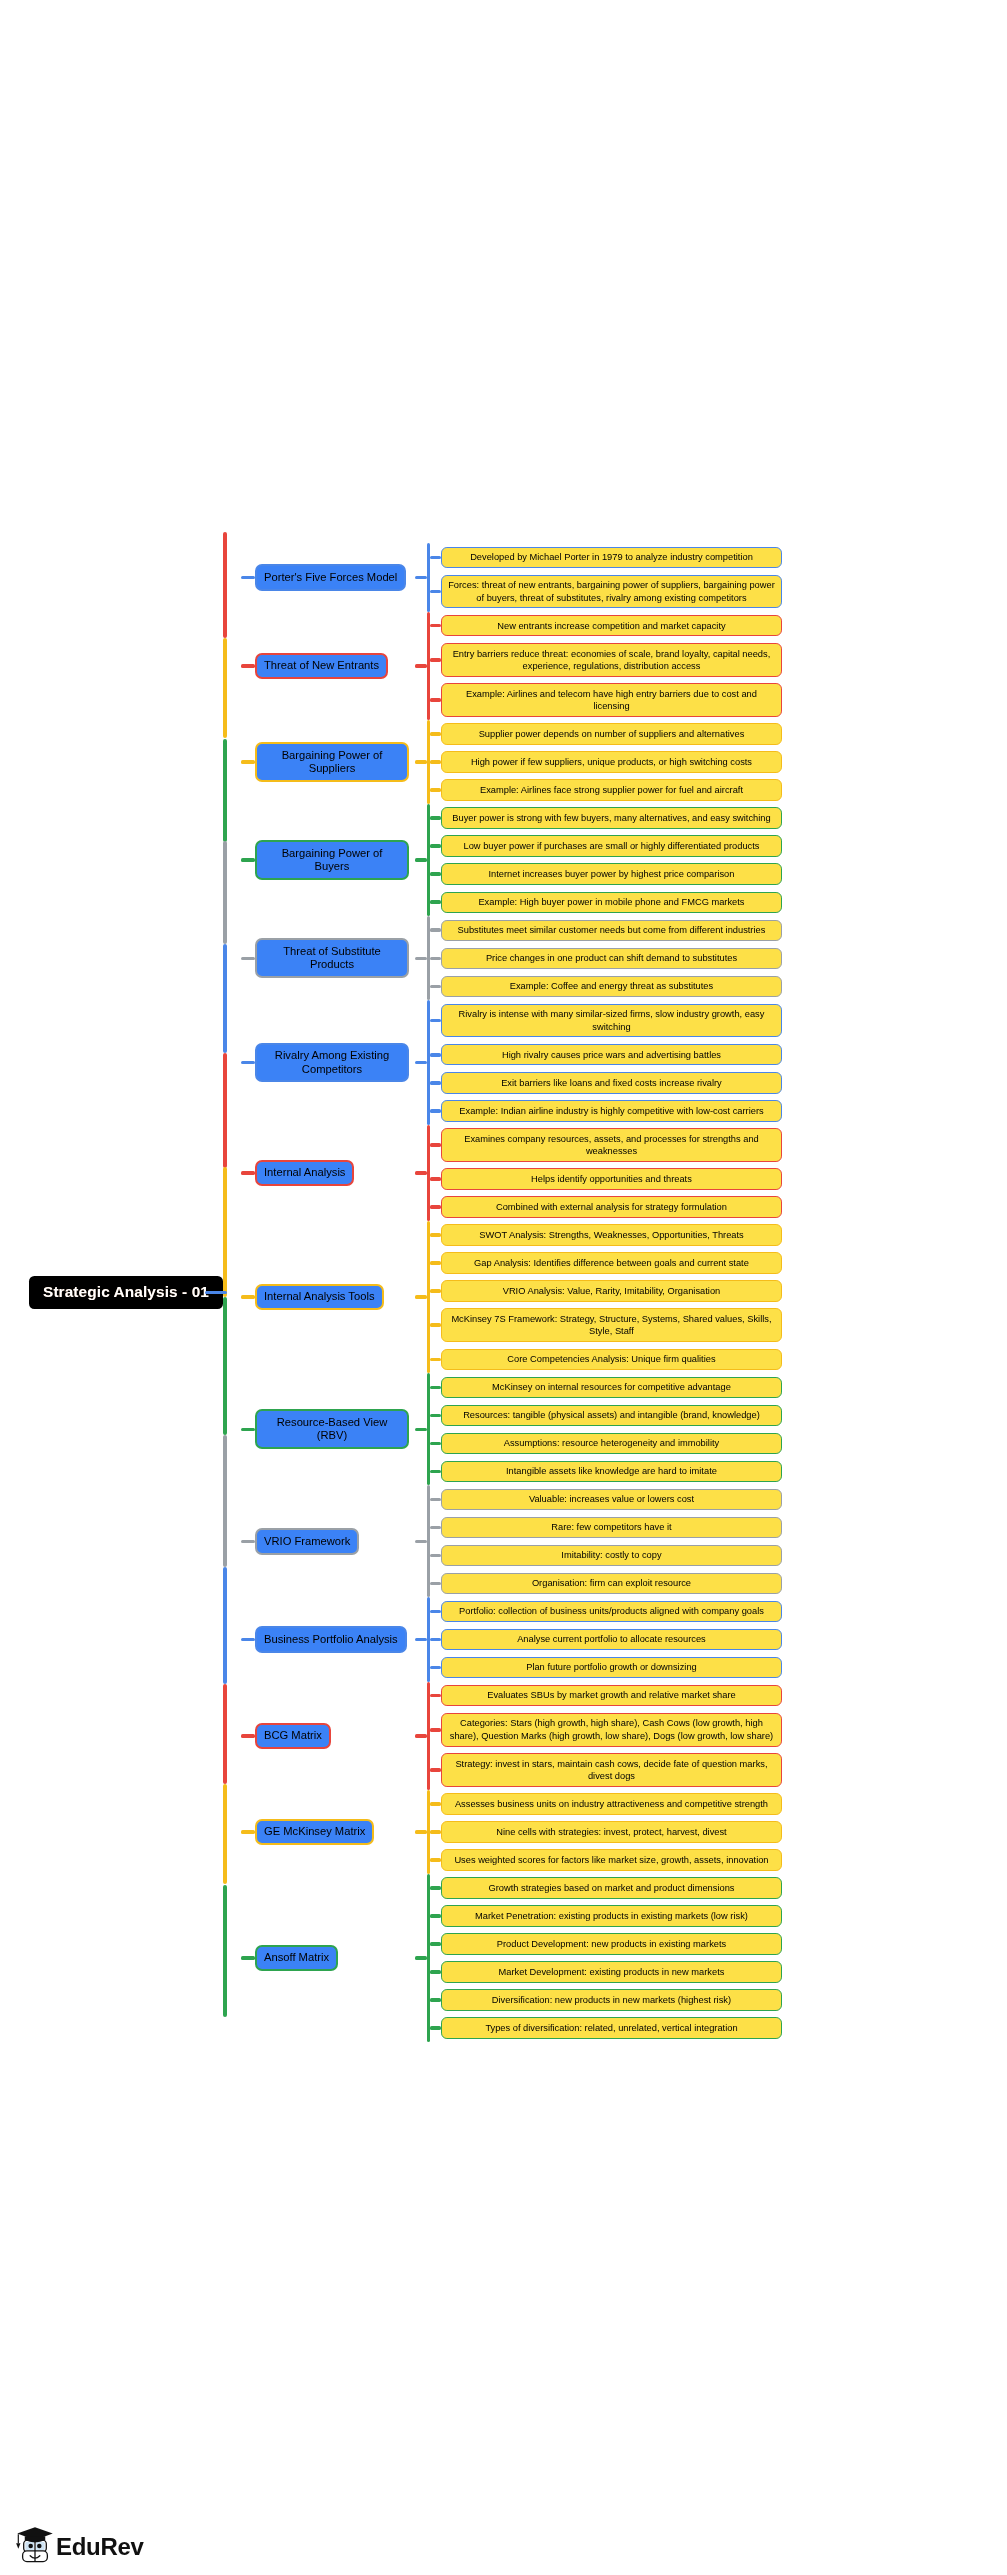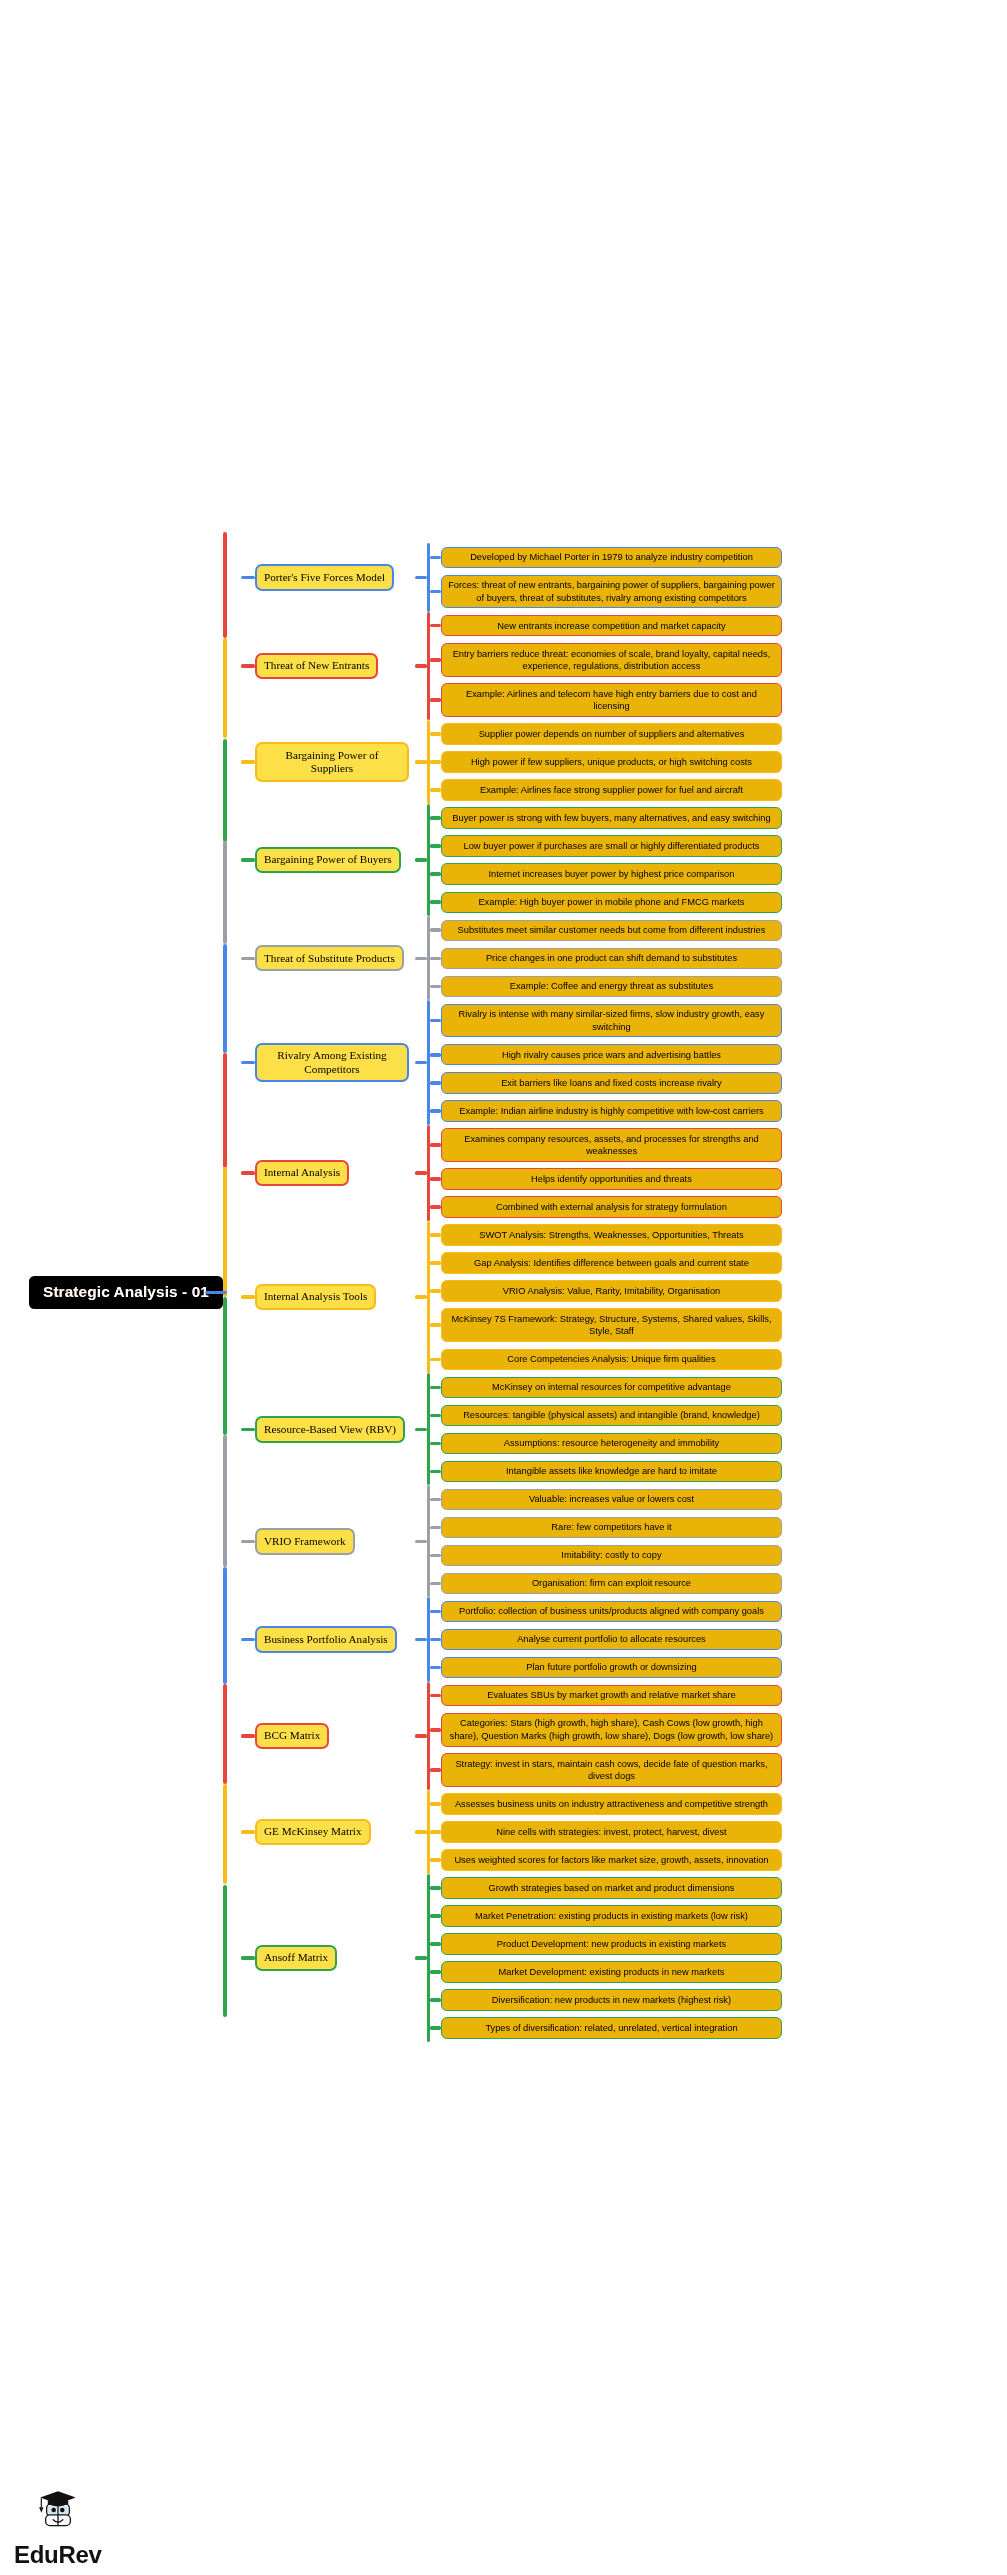--- a/index.html
+++ b/index.html
@@ -74,28 +74,27 @@
   .branch-label-cell {
     flex: 0 0 160px;
     display: flex;
     align-items: center;
     justify-content: flex-start;
   }
   .branch-label {
     display: inline-block;
     border: 2.1px solid #4a86e8;
     border-radius: 7px;
-    background: #fde047;
+    background: #3b82f6;
     padding: 4.3px 7px;
     font-size: 11.2px;
     line-height: 1.22;
     text-align: center;
     max-width: 154px;
     white-space: normal;
-    font-family: Liberation Serif, serif;
   }
 
   
   .branch-to-leaves {
     flex: 0 0 11.7px;
     height: 3.7px;
     border-radius: 1.6px;
   }
 
   
@@ -120,21 +119,21 @@
     padding: 3.2px 0;
   }
   .leaf-stub {
     flex: 0 0 10.6px;
     height: 3.7px;
     border-radius: 1.6px;
   }
   .leaf-node {
     border: 1.6px solid #4a86e8;
     border-radius: 5.9px;
-    background: #eab308;
+    background: #fde047;
     padding: 3.7px 5.3px;
     font-size: 9.3px;
     line-height: 1.32;
     text-align: center;
     width: 100%;
     max-width: 341px;
   }
 
   
   .c-blue   .branch-label, .c-blue   .leaf-node { border-color: #4a86e8; }
@@ -160,22 +159,21 @@
     border-radius: 2.1px;
   }
 
   
   #footer-logo {
     position: absolute;
     left: 14px;
     bottom: 7.4px;
     display: flex;
     align-items: center;
-    gap: 8px;
-    flex-direction: column;
+    gap: 0;
   }
   #footer-logo .logo-text {
     font-size: 24px;
     font-weight: bold;
     letter-spacing: -0.3px;
     color: #111;
   }
 </style>
 </head>
 <body>

